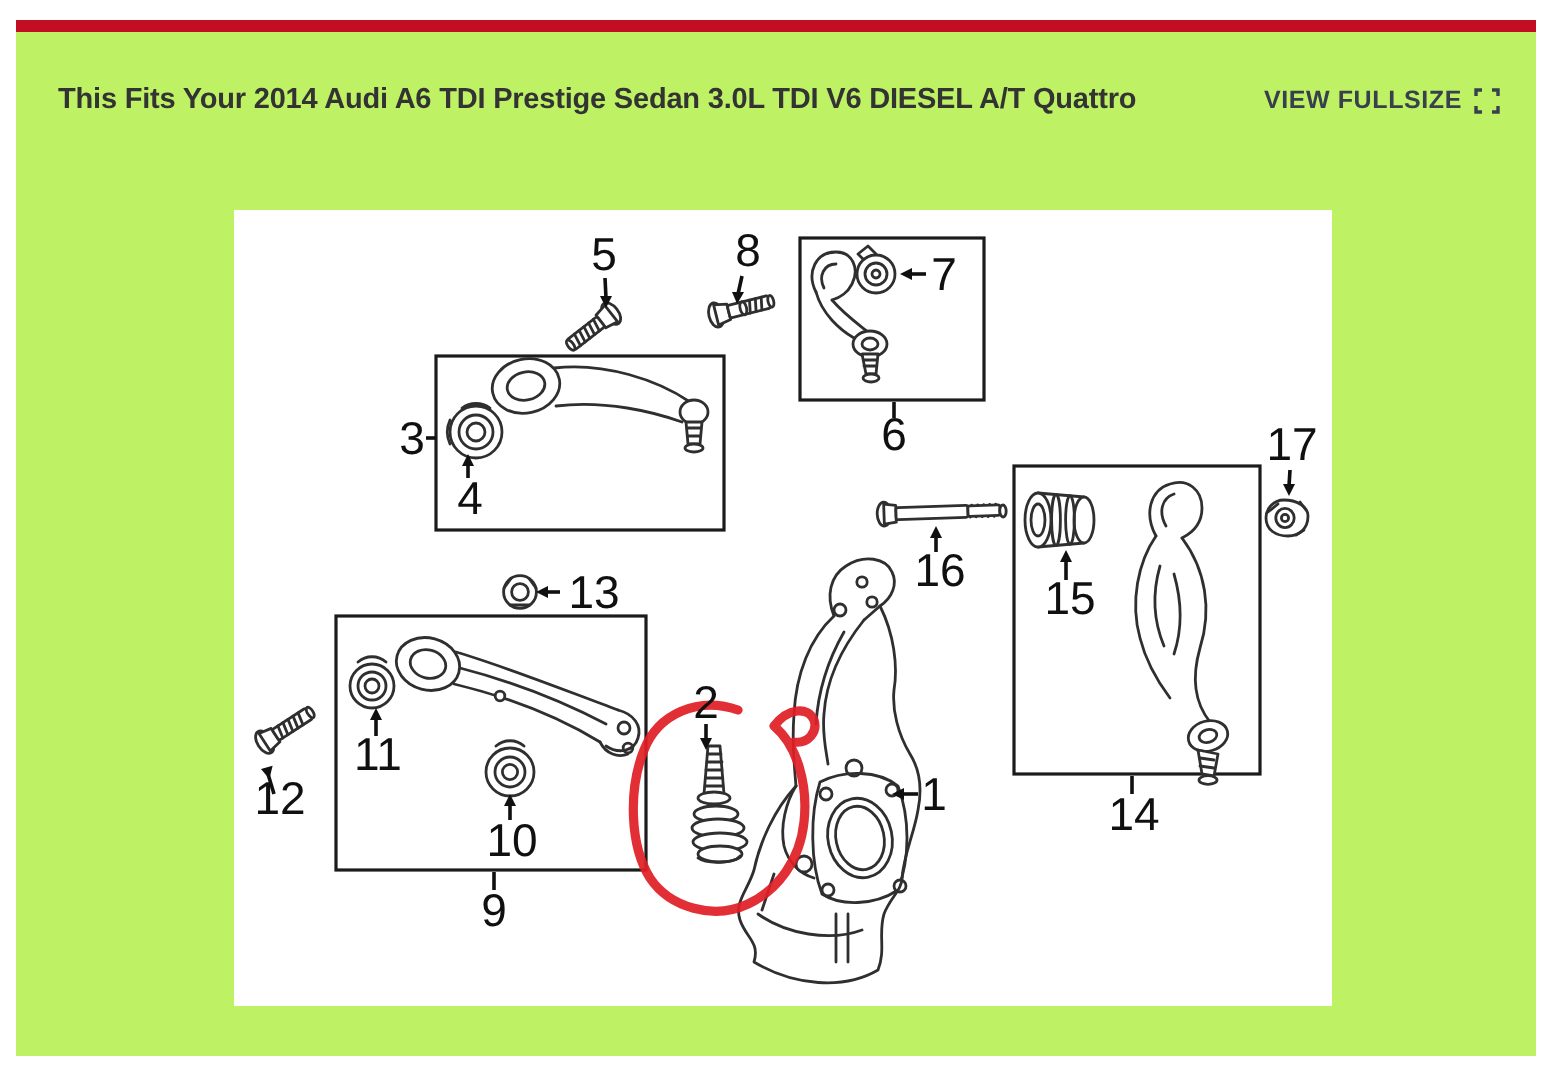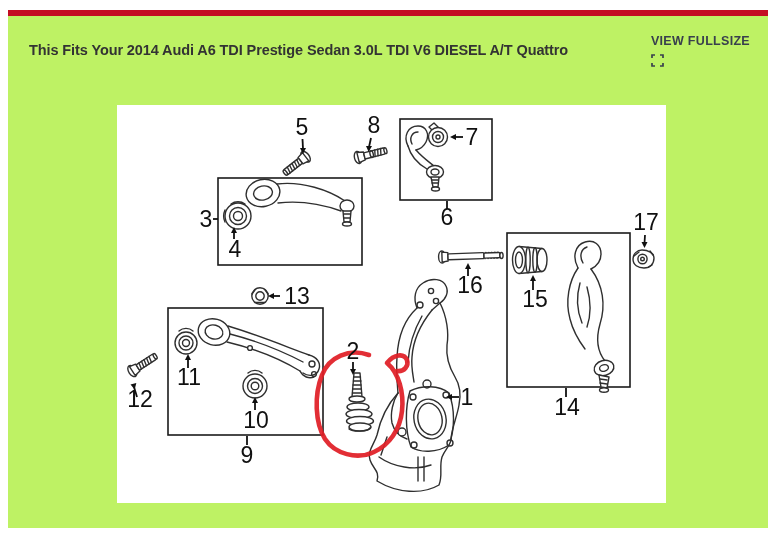--- a/index.html
+++ b/index.html
@@ -4,21 +4,21 @@
 <style>
   html,body{margin:0;padding:0;background:#ffffff;}
   body{width:777px;height:535px;position:relative;overflow:hidden;
        font-family:"Liberation Sans",sans-serif;}
   .panel{position:absolute;left:8px;top:10px;width:760px;height:518px;background:#bef264;}
   .accent-bar{position:absolute;left:0;top:0;width:100%;height:6px;background:#c30d23;}
   .header-row{position:absolute;left:0;top:6px;width:100%;height:68px;
               display:flex;align-items:center;justify-content:space-between;
               box-sizing:border-box;padding:0 18px 0 21px;}
   .fits-text{font-size:14.5px;font-weight:600;color:#333333;letter-spacing:-0.1px;}
-  .view-fullsize{display:flex;align-items:flex-start;gap:6px;cursor:pointer;text-decoration:none;flex-direction:column;}
+  .view-fullsize{display:flex;align-items:flex-end;gap:6px;cursor:pointer;text-decoration:none;}
   .view-fullsize span{font-size:12.5px;font-weight:700;color:#39404d;letter-spacing:0.3px;}
   .diagram-wrap{position:absolute;left:109px;top:95px;width:549px;height:398px;background:#ffffff;}
   svg text.callout{font-family:"Liberation Sans",sans-serif;font-size:23px;fill:#101010;}
   svg .ln{stroke:#2f2f2f;stroke-width:1.4;fill:none;stroke-linecap:round;stroke-linejoin:round;}
   svg .lnf{stroke:#2f2f2f;stroke-width:1.4;fill:#ffffff;stroke-linecap:round;stroke-linejoin:round;}
   svg .box{stroke:#1b1b1b;stroke-width:1.6;fill:none;}
   svg .arrow{stroke:#101010;stroke-width:1.8;fill:none;}
   svg .ah{fill:#101010;stroke:none;}
 </style>
 </head>

